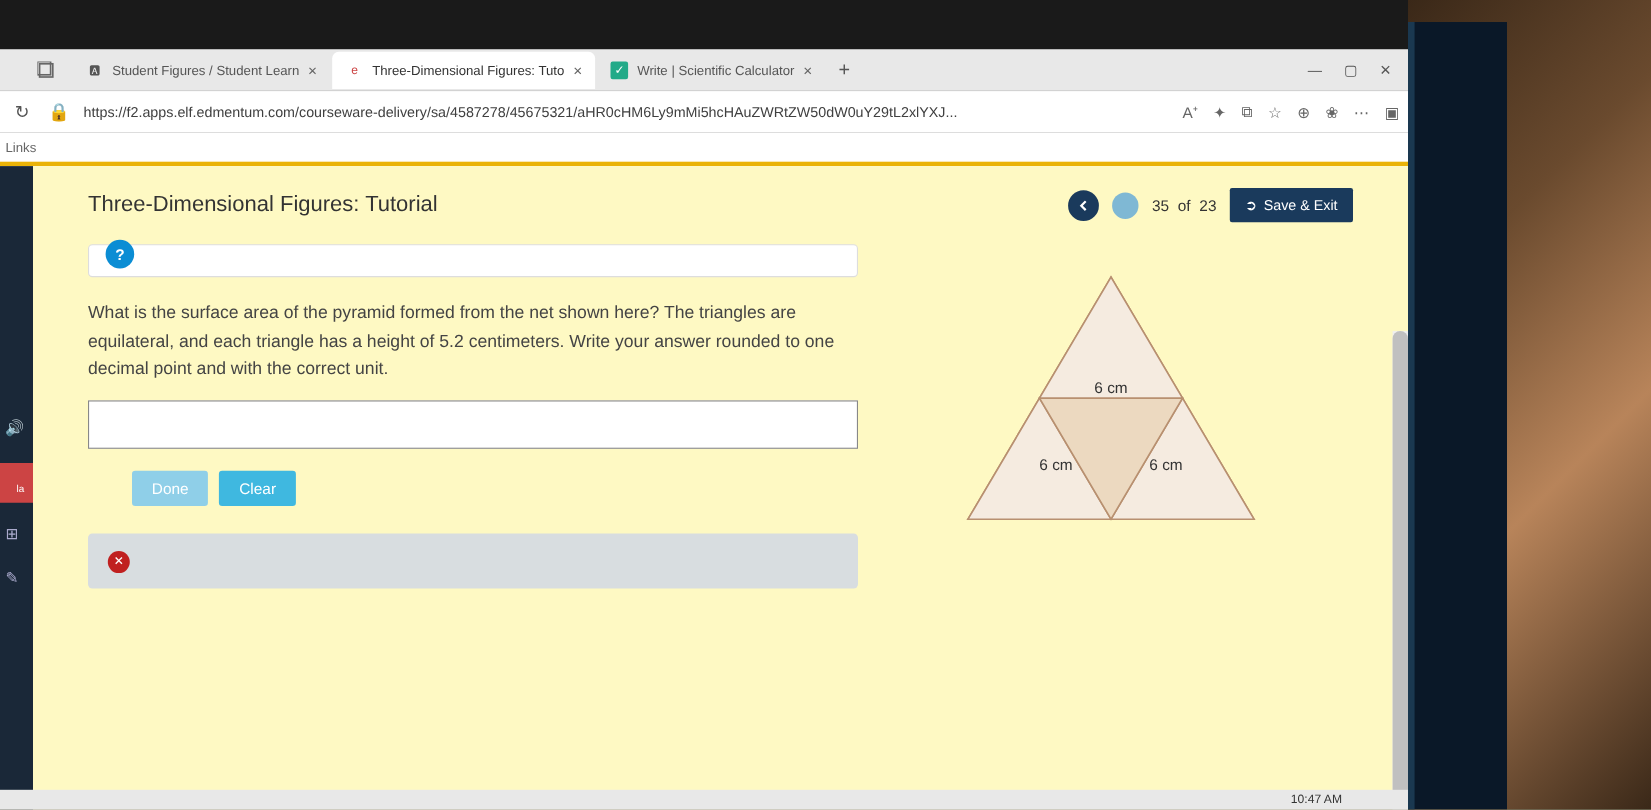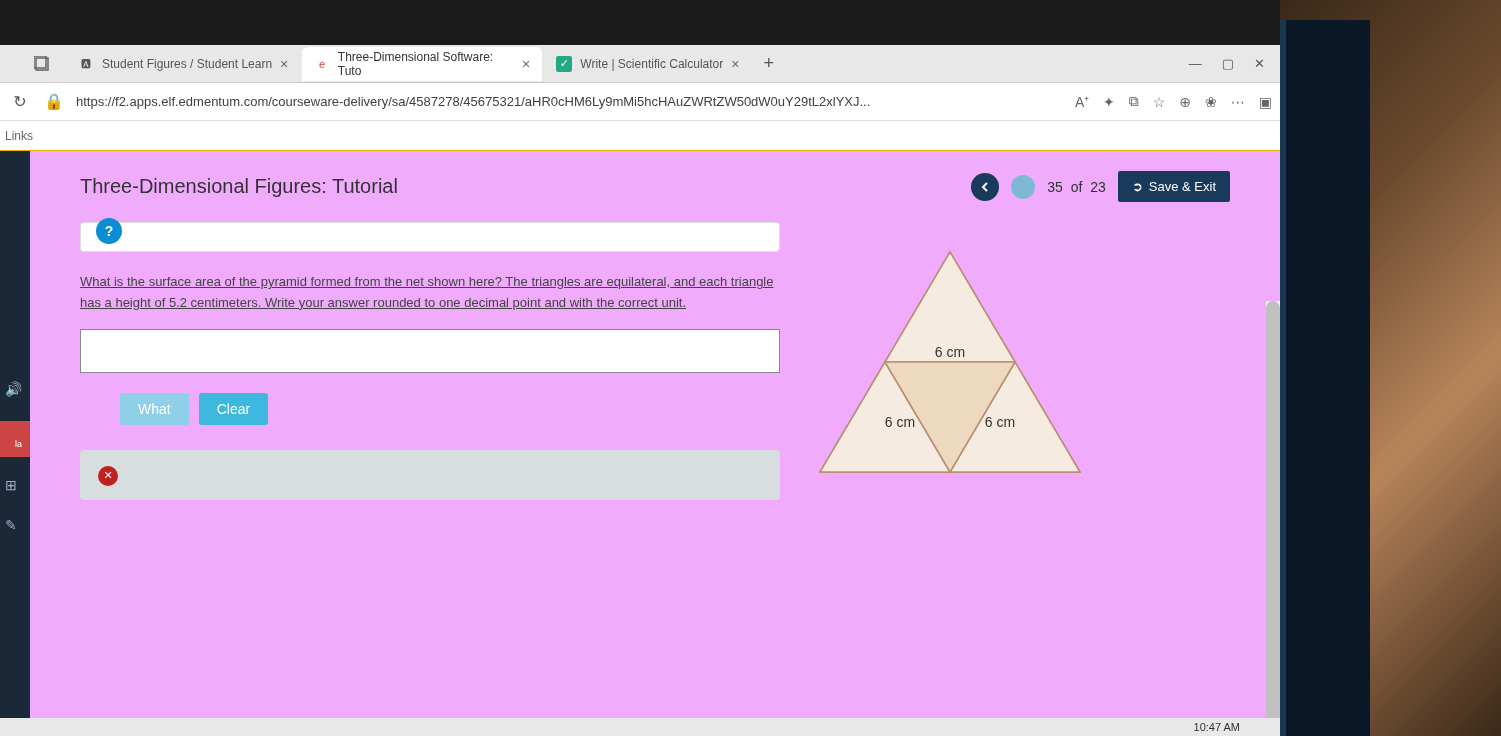--- a/index.html
+++ b/index.html
@@ -10,49 +10,49 @@
 .tab { display: flex; align-items: center; height: 34px; padding: 0 12px; font-size: 12px; color: #555; border-radius: 6px 6px 0 0; gap: 8px; max-width: 240px; }
 .tab.active { background: #fff; color: #333; }
 .tab-favicon { width: 16px; height: 16px; display: inline-flex; align-items: center; justify-content: center; font-size: 11px; }
 .tab-close { color: #666; font-size: 14px; }
 .new-tab { padding: 0 10px; color: #555; font-size: 18px; }
 .window-controls { margin-left: auto; display: flex; gap: 20px; padding-right: 15px; color: #555; font-size: 13px; }
 .addr-bar { display: flex; align-items: center; height: 38px; background: #fff; border-bottom: 1px solid #ddd; padding: 0 8px; gap: 10px; }
 .addr-icon { width: 24px; height: 24px; display: flex; align-items: center; justify-content: center; color: #555; }
 .url { flex: 0 1 auto; font-size: 13px; color: #404040; white-space: nowrap; overflow: hidden; }
 .addr-right { margin-left: auto; display: flex; gap: 14px; align-items: center; color: #666; font-size: 14px; }
-.links-bar { height: 30px; display: flex; align-items: center; padding-left: 5px; font-size: 12px; color: #666; background: #fff; border-bottom: 1px solid #eab308; }
+.links-bar { height: 30px; display: flex; align-items: center; padding-left: 5px; font-size: 12px; color: #666; background: #fff; border-bottom: 4px solid #eab308; }
 .content-area { position: relative; height: calc(100% - 106px); background: #fafafa; overflow: hidden; }
 .left-rail { position: absolute; left: 0; top: 0; width: 30px; height: 100%; background: #1a2838; display: flex; flex-direction: column; align-items: center; padding-top: 230px; gap: 20px; }
 .rail-icon { width: 20px; height: 20px; color: #aac; font-size: 14px; }
-.main-panel { margin-left: 30px; background: #f0abfc; height: 100%; padding: 20px 50px; position: relative; }
+.main-panel { margin-left: 30px; background: #fef9c3; height: 100%; padding: 20px 50px; position: relative; }
 .header-row { display: flex; align-items: center; justify-content: space-between; margin-bottom: 10px; }
 .page-title { font-size: 20px; font-weight: 400; color: #333; }
 .header-right { display: flex; align-items: center; gap: 12px; }
 .back-circle { width: 28px; height: 28px; border-radius: 50%; background: #1a3a5c; color: #fff; display: flex; align-items: center; justify-content: center; font-size: 14px; }
 .activity-dot { width: 24px; height: 24px; border-radius: 50%; background: #7fb8d4; }
 .progress-text { font-size: 14px; color: #333; }
 .save-exit { background: #1a3a5c; color: #fff; border: none; padding: 8px 14px; font-size: 13px; display: flex; align-items: center; gap: 6px; border-radius: 2px; }
 .question-wrap { display: flex; gap: 30px; margin-top: 20px; }
 .left-col { flex: 1; max-width: 700px; }
 .hint-strip { background: #fff; border: 1px solid #ddd; border-radius: 4px; height: 30px; margin-bottom: 20px; position: relative; padding-left: 20px; display: flex; align-items: center; }
 .hint-circle { position: absolute; left: 15px; top: -5px; width: 26px; height: 26px; border-radius: 50%; background: #0b8dd4; color: #fff; display: flex; align-items: center; justify-content: center; font-weight: bold; font-size: 14px; }
-.question-text { font-size: 13px; color: #444; line-height: 1.6; margin-bottom: 15px; text-decoration: underline; }
+.question-text { font-size: 16px; color: #444; line-height: 1.6; margin-bottom: 15px; }
 .answer-input { width: 100%; height: 44px; border: 1px solid #888; padding: 0 10px; font-size: 14px; }
 .btn-row { display: flex; gap: 10px; margin-top: 20px; margin-left: 40px; }
 .btn { border: none; padding: 8px 18px; font-size: 14px; border-radius: 3px; color: #fff; cursor: pointer; }
 .btn-done { background: #8fcfe8; }
 .btn-clear { background: #3fb8e0; }
 .feedback { background: #d8dde0; border-radius: 4px; padding: 14px 18px; margin-top: 25px; display: flex; gap: 12px; font-size: 14px; color: #333; line-height: 1.5; }
 .fb-icon { width: 20px; height: 20px; border-radius: 50%; background: #c02020; color: #fff; display: flex; align-items: center; justify-content: center; font-size: 11px; flex-shrink: 0; margin-top: 2px; }
-.right-col { width: 340px; display: flex; align-items: flex-start; justify-content: flex-start; padding-top: 20px; }
+.right-col { width: 340px; display: flex; align-items: flex-start; justify-content: flex-end; padding-top: 20px; }
 .triangle-svg { width: 280px; height: 240px; }
 .scrollbar { position: absolute; right: 0; top: 150px; width: 14px; height: 560px; background: #f0f0f0; }
 .scroll-thumb { width: 100%; height: 520px; background: #c0c0c0; border-radius: 7px; }
-.taskbar { position: absolute; left: 0; bottom: 0; width: 1280px; height: 18px; background: #e8e8e8; display: flex; align-items: center; justify-content: flex-end; font-size: 11px; color: #333; padding-right: 40px; gap: 10px; }
+.taskbar { position: absolute; left: 0; bottom: 0; width: 1280px; height: 18px; background: #e8e8e8; display: flex; align-items: center; justify-content: flex-end; font-size: 11px; color: #333; padding-right: 60px; gap: 10px; }
 .physical-bg { position: absolute; right: 0; top: 0; width: 221px; height: 736px; background: linear-gradient(135deg, #3a2818 0%, #6a4a2e 30%, #b8845a 60%, #3a2818 100%); }
 .device-edge { position: absolute; left: 1280px; top: 20px; width: 90px; height: 716px; background: #0a1828; border-left: 6px solid #1a3850; }
 </style>
 </head>
 <body>
 
 <div class="physical-bg"></div>
 <div class="device-edge"></div>
 
 <div class="outer-frame">
@@ -64,21 +64,21 @@
           <rect x="0" y="0" width="12" height="12" fill="none" stroke="#666" stroke-width="1.5"></rect>
         </svg>
     </div>
     <div class="tab">
       <span class="tab-favicon">🅰</span>
       <span>Student Figures / Student Learn</span>
       <span class="tab-close">×</span>
     </div>
     <div class="tab active">
       <span class="tab-favicon" style="color:#c44">e</span>
-      <span>Three-Dimensional Software: Tuto</span>
+      <span>Three-Dimensional Figures: Tuto</span>
       <span class="tab-close">×</span>
     </div>
     <div class="tab">
       <span class="tab-favicon" style="background:#2a8;color:#fff;border-radius:2px">✓</span>
       <span>Write | Scientific Calculator</span>
       <span class="tab-close">×</span>
     </div>
     <div class="new-tab">+</div>
     <div class="window-controls">
       <span>—</span>
@@ -138,21 +138,21 @@
       </div>
 
       <div class="question-wrap">
         <div class="left-col">
           <div class="hint-strip">
             <div class="hint-circle">?</div>
           </div>
           <div class="question-text">What is the surface area of the pyramid formed from the net shown here? The triangles are equilateral, and each triangle has a height of 5.2 centimeters. Write your answer rounded to one decimal point and with the correct unit.</div>
           <input class="answer-input" value="" style="">
           <div class="btn-row">
-            <button class="btn btn-done">What</button>
+            <button class="btn btn-done">Done</button>
             <button class="btn btn-clear">Clear</button>
           </div>
           <div class="feedback">
             <div class="fb-icon">✕</div>
           </div>
         </div>
 
         <div class="right-col">
           <svg class="triangle-svg" viewBox="0 0 280 240">
             <polygon points="140,10 10,230 270,230" fill="#f5ebe0" stroke="#b89070" stroke-width="1.5"></polygon>

